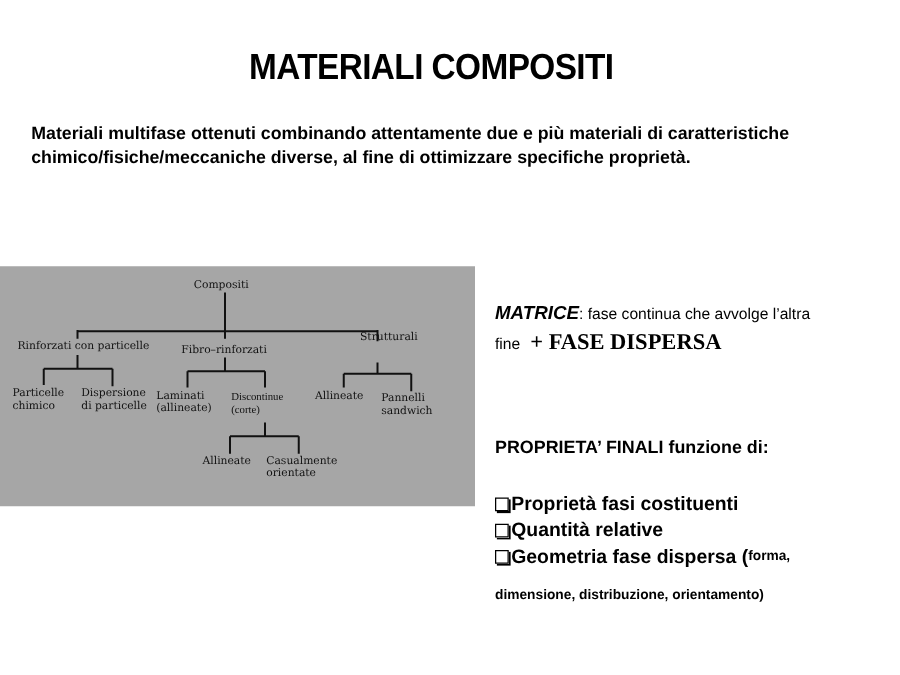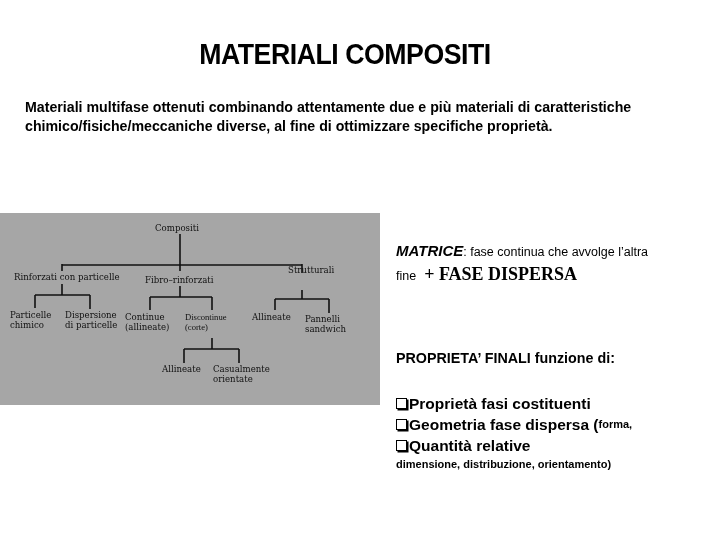--- a/index.html
+++ b/index.html
@@ -13,21 +13,21 @@
   .node { position:absolute; font-family:"DejaVu Serif", serif; font-size:8.6px; color:#111; text-align:left; line-height:10px; white-space:nowrap; }
   .right { position:absolute; left:396px; }
   .matrice { top:240px; width:320px; font-size:12.5px; line-height:22px; }
   .matrice .big { font-size:15px; font-weight:bold;font-style:italic; }
   .matrice .plus { font-size:18px; font-weight:bold; margin-left:8px;font-family:Liberation Serif, serif; }
   .prop-head { top:350px; font-size:14.3px; font-weight:bold; }
   .list { top:393px; width:320px; }
   .list .li { font-size:15.5px; font-weight:bold; line-height:21px; display:flex; align-items:center; }
   .box { display:inline-block; width:9px; height:9px; border:1.6px solid #000; margin-right:2px; box-shadow:1.5px 1.5px 0 #000; }
   .small { font-size:11px; font-weight:bold; }
-  .list .sub { font-size:11px; font-weight:bold; line-height:14px; margin-top:1px; }
+  .list .sub { font-size:11px; font-weight:bold; line-height:14px; margin-top:13px; }
 </style>
 </head>
 <body>
 
 <div class="title">MATERIALI COMPOSITI</div>
 
 <div class="intro">
   <div>Materiali multifase ottenuti combinando attentamente due e più materiali di caratteristiche</div>
   <div>chimico/fisiche/meccaniche diverse, al fine di ottimizzare specifiche proprietà.</div>
 </div>
@@ -71,21 +71,21 @@
 
   <div class="node" style="left:10px;top:97px;width:50px;">
     <div>Particelle</div>
     <div>chimico</div>
   </div>
   <div class="node" style="left:65px;top:97px;width:55px;">
     <div>Dispersione</div>
     <div>di particelle</div>
   </div>
   <div class="node" style="left:125px;top:99px;width:50px;">
-    <div>Continue</div>
+    <div>Laminati</div>
     <div>(allineate)</div>
   </div>
   <div class="node" style="left:185px;top:99px;width:55px;font-family:Liberation Serif, serif;">
     <div>Discontinue</div>
     <div>(corte)</div>
   </div>
   <div class="node" style="left:252px;top:99px;width:46px;">Allineate</div>
   <div class="node" style="left:305px;top:101px;width:48px;">
     <div>Pannelli</div>
     <div>sandwich</div>
@@ -108,21 +108,21 @@
 
 <div class="right prop-head">PROPRIETA’ FINALI funzione di:</div>
 
 <div class="right list">
   <div class="li">
     <span class="box"></span>
     <span>Proprietà fasi costituenti</span>
   </div>
   <div class="li">
     <span class="box"></span>
-    <span>Geometria fase dispersa (</span>
-      <span class="small">forma,</span>
+    <span>Quantità relative</span>
   </div>
   <div class="li">
     <span class="box"></span>
-    <span>Quantità relative</span>
+    <span>Geometria fase dispersa (</span>
+      <span class="small">forma,</span>
   </div>
   <div class="sub">dimensione, distribuzione, orientamento)</div>
 </div>
 
 </body></html>

